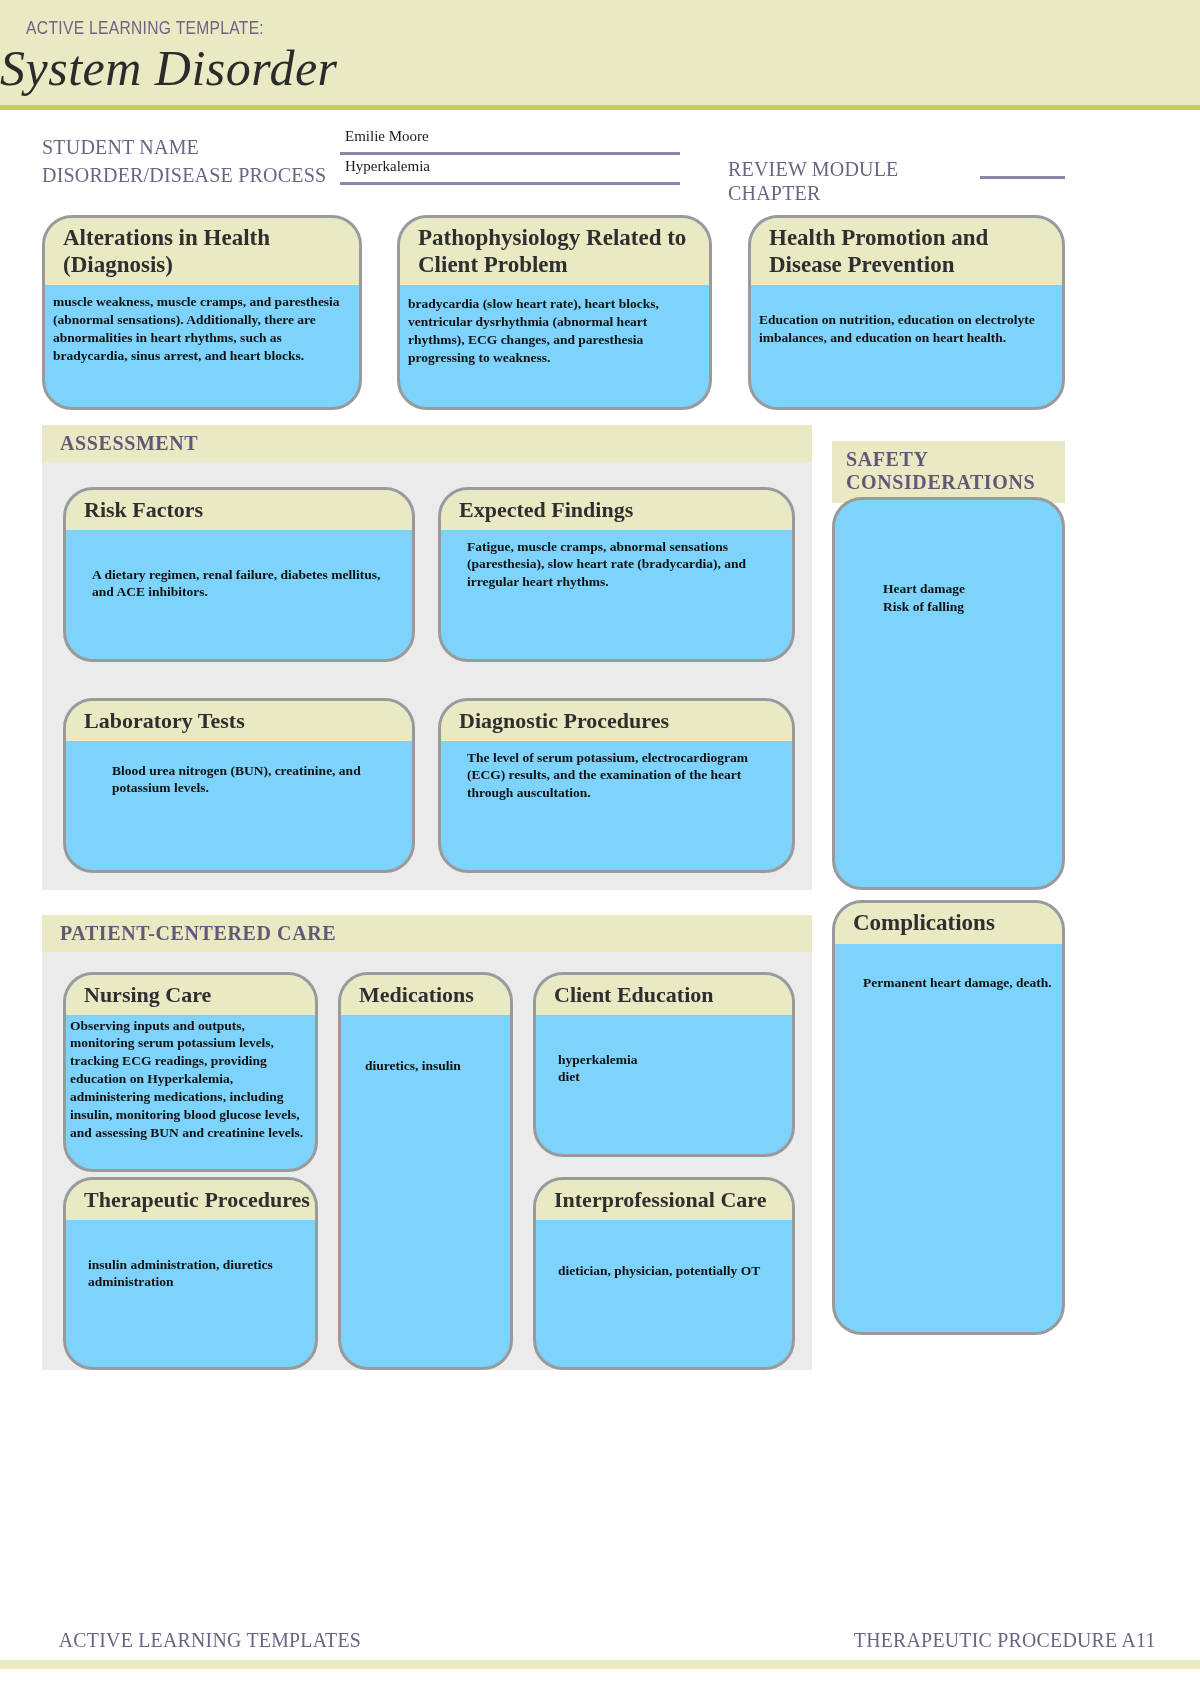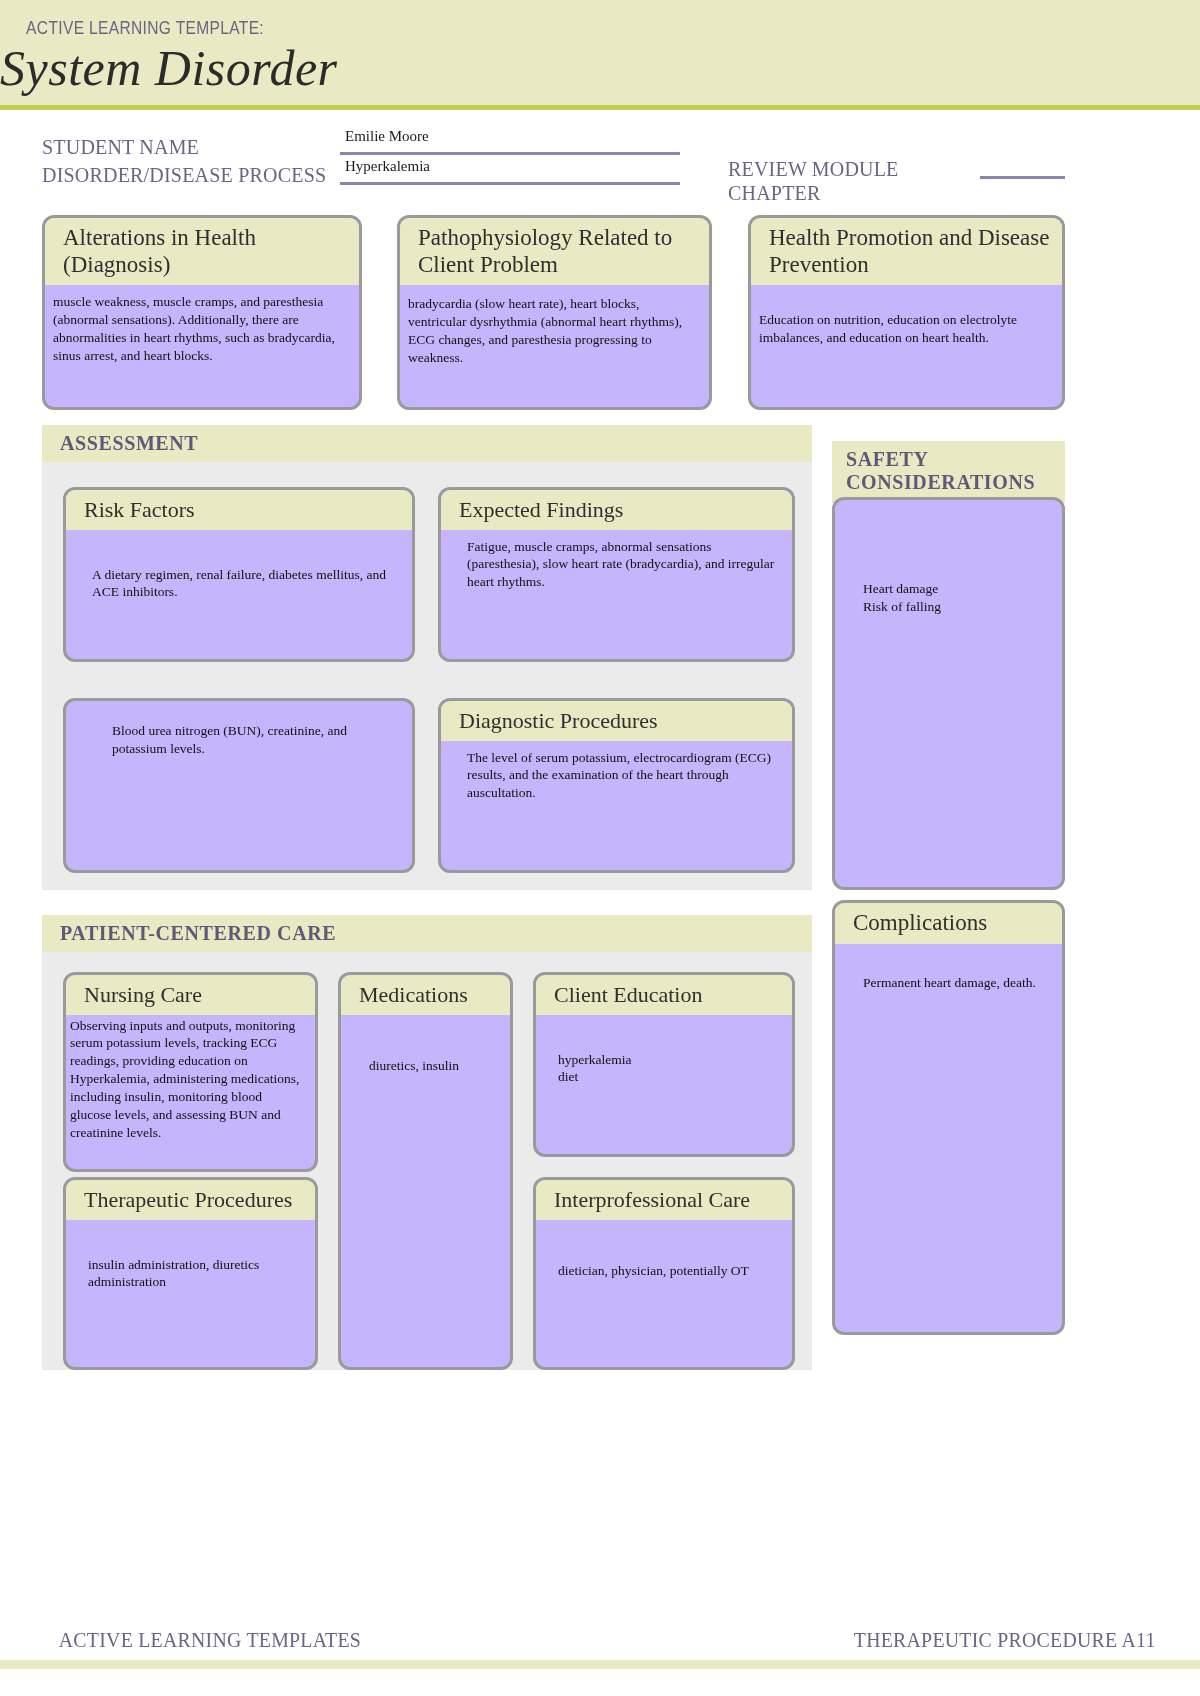--- a/index.html
+++ b/index.html
@@ -67,24 +67,25 @@
     position: absolute;
     font-family: "Liberation Serif", serif;
     font-size: 15px;
     color: #1a1a1a;
     white-space: nowrap;
   }
 
   
   .card {
     position: absolute;
-    background: #c4b5fd;
+    background: #7dd3fc;
     border: 3px solid #9a9a9a;
-    border-radius: 12px;
+    border-radius: 30px;
     overflow: hidden;
+    font-weight: bold;
   }
   .card-head {
     background: #e9eac4;
     font-family: "Liberation Serif", serif;
     font-size: 23px;
     color: #2f2f2f;
     padding: 7px 0 7px 18px;
     line-height: 1.16;
   }
   .card-head.small { font-size: 22px; }
@@ -182,57 +183,58 @@
   <div class="card-head small">Risk Factors</div>
   <div class="card-body indent" style="padding-top:36px;">A dietary regimen, renal failure, diabetes mellitus, and ACE inhibitors.</div>
 </div>
 
 <div class="card" style="left:438px; top:487px; width:357px; height:175px;">
   <div class="card-head small">Expected Findings</div>
   <div class="card-body" style="padding-left:26px;">Fatigue, muscle cramps, abnormal sensations (paresthesia), slow heart rate (bradycardia), and irregular heart rhythms.</div>
 </div>
 
 <div class="card" style="left:63px; top:698px; width:352px; height:175px;">
+  <div class="card-head small">Laboratory Tests</div>
   <div class="card-body" style="padding-top:21px; padding-left:46px;">Blood urea nitrogen (BUN), creatinine, and potassium levels.</div>
 </div>
 
 <div class="card" style="left:438px; top:698px; width:357px; height:175px;">
   <div class="card-head small">Diagnostic Procedures</div>
   <div class="card-body" style="padding-top:8px; padding-left:26px;">The level of serum potassium, electrocardiogram (ECG) results, and the examination of the heart through auscultation.</div>
 </div>
 
 <div class="panel" style="left:832px; top:441px; width:233px; height:62px; background:#e9eac4;">
   <div class="panel-head" style="padding:7px 0 0 14px;">
     <div>SAFETY</div>
     <div>CONSIDERATIONS</div>
   </div>
 </div>
 
 <div class="card" style="left:832px; top:497px; width:233px; height:393px;">
-  <div class="card-body" style="padding-top:80px; padding-left:28px;">Heart damage
+  <div class="card-body" style="padding-top:80px; padding-left:48px;">Heart damage
 Risk of falling</div>
 </div>
 
 <div class="card" style="left:832px; top:900px; width:233px; height:435px;">
   <div class="card-head">Complications</div>
   <div class="card-body" style="padding-top:30px; padding-left:28px;">Permanent heart damage, death.</div>
 </div>
 
 <div class="panel" style="left:42px; top:915px; width:770px; height:455px;">
   <div class="panel-head">PATIENT-CENTERED CARE</div>
 </div>
 
 <div class="card" style="left:63px; top:972px; width:255px; height:200px;">
   <div class="card-head small">Nursing Care</div>
   <div class="card-body" style="padding-top:2px; padding-left:4px; line-height:1.33;">Observing inputs and outputs, monitoring serum potassium levels, tracking ECG readings, providing education on Hyperkalemia, administering medications, including insulin, monitoring blood glucose levels, and assessing BUN and creatinine levels.</div>
 </div>
 
 <div class="card" style="left:338px; top:972px; width:175px; height:398px;">
   <div class="card-head small">Medications</div>
-  <div class="card-body" style="padding-top:42px; padding-left:28px;">diuretics, insulin</div>
+  <div class="card-body" style="padding-top:42px; padding-left:12px;margin-left:12px;">diuretics, insulin</div>
 </div>
 
 <div class="card" style="left:533px; top:972px; width:262px; height:185px;">
   <div class="card-head small">Client Education</div>
   <div class="card-body" style="padding-top:36px; padding-left:22px;">hyperkalemia
 diet</div>
 </div>
 
 <div class="card" style="left:63px; top:1177px; width:255px; height:193px;">
   <div class="card-head small">Therapeutic Procedures</div>

